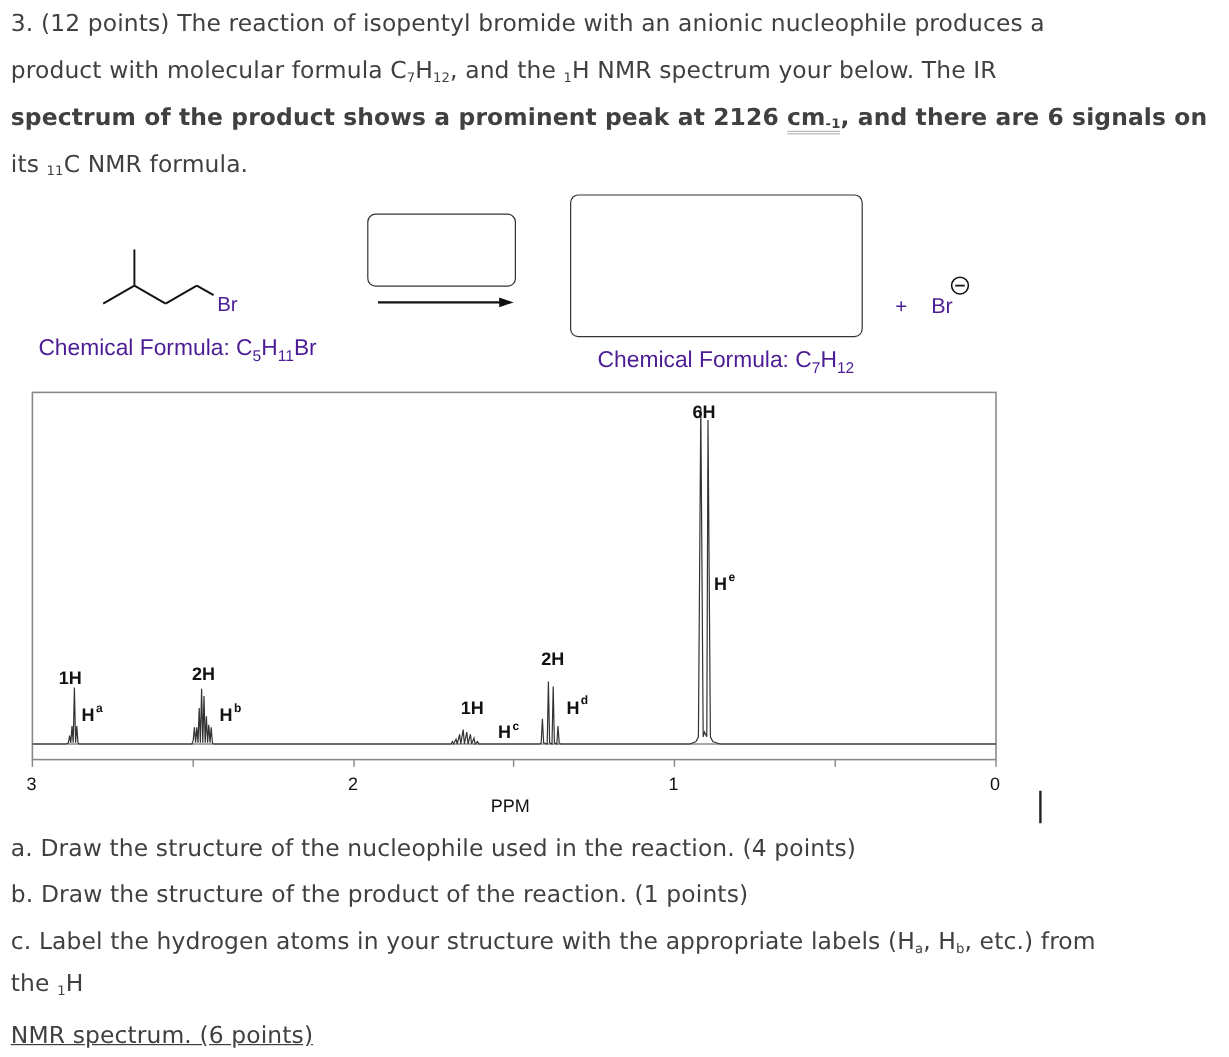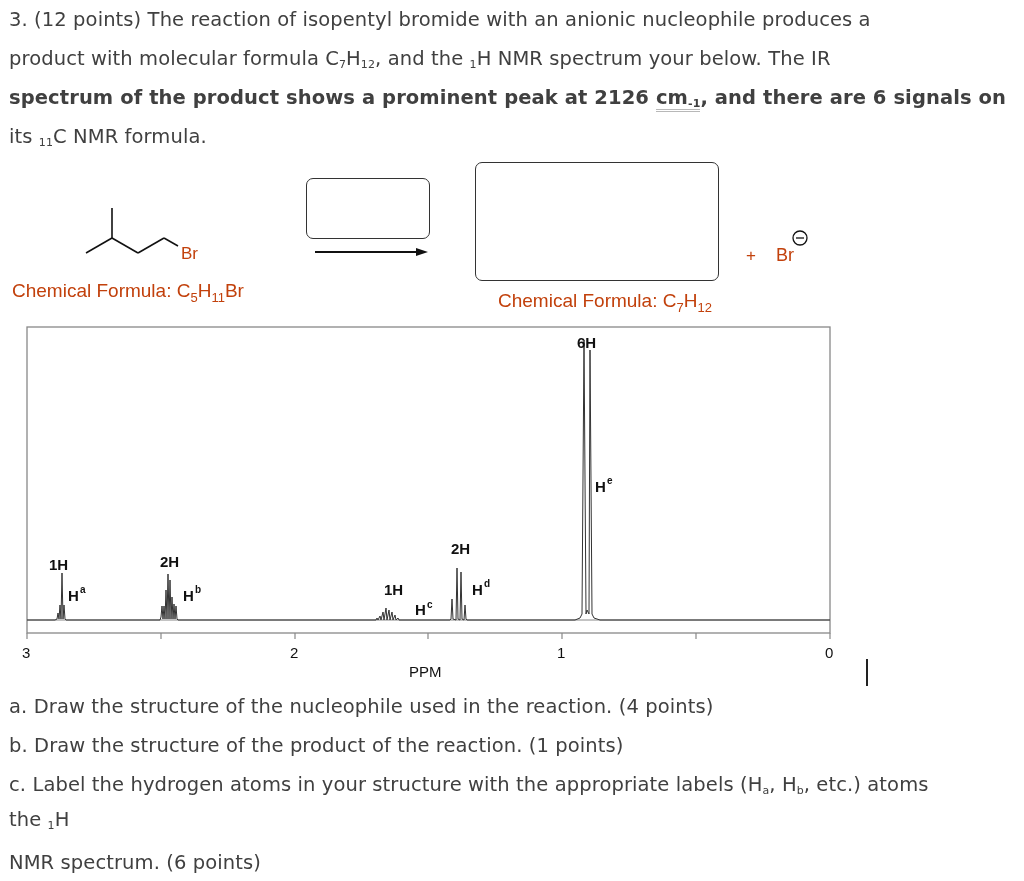--- a/index.html
+++ b/index.html
@@ -1,21 +1,21 @@
 <!DOCTYPE html>
 <html><head>
 <meta charset="utf-8">
 <style>
   html, body { margin: 0; padding: 0; background: #ffffff; }
   body { width: 1024px; height: 881px; position: relative; overflow: hidden; color: #1a1a1a; }
   .q-text { position: absolute; left: 9px; font-family: "DejaVu Sans", sans-serif; font-size: 19.5px; color: #404040; white-space: nowrap; letter-spacing: 0.1px; }
   .sub { font-size: 11px; vertical-align: -3px; }
   .pre { font-size: 11px; vertical-align: -3px; }
   .underline-dbl { border-bottom: 3px double #b8b8b8; }
-  .chem { position: absolute; font-family: "Liberation Sans", sans-serif; color: #c2410c; white-space: nowrap; }
+  .chem { position: absolute; font-family: "Liberation Sans", sans-serif; color: #4c1d95; white-space: nowrap; }
   .chem .sub { font-size: 13px; vertical-align: -5px; }
   .box { position: absolute; border: 1.5px solid #333; border-radius: 7px; background: #fff; }
   svg text { font-family: "Liberation Sans", sans-serif; }
 </style>
 </head>
 <body>
 
 <div class="q-text" style="top:8px;"><span>3. (12 points) The reaction of isopentyl bromide with an anionic nucleophile produces a</span></div>
 <div class="q-text" style="top:47px;"><span>product with molecular formula C</span><span class="sub">7</span><span>H</span><span class="sub">12</span><span>, and the </span><span class="pre">1</span><span>H NMR spectrum your below. The IR</span></div>
 <div class="q-text" style="top:86px;font-weight:bold;"><span>spectrum of the product shows a prominent peak at 2126 </span><span class="underline-dbl"><span>cm</span><span class="sub">-1</span></span><span>, and there are 6 signals on</span></div>
@@ -30,21 +30,21 @@
     <line x1="138" y1="93" x2="164" y2="78"></line>
     <line x1="164" y1="78" x2="178" y2="86"></line>
   </g>
 
   <g>
     <line x1="315" y1="92" x2="420" y2="92" stroke="#111" stroke-width="2"></line>
     <polygon points="428,92 416,88 416,96" fill="#111"></polygon>
   </g>
 </svg>
 <div class="chem" style="left:181px;top:244px;font-size:17px;">Br</div>
-<div class="chem" style="left:12px;top:280px;font-size:19px;"><span>Chemical Formula: C</span><span class="sub">5</span><span>H</span><span class="sub">11</span><span>Br</span></div>
+<div class="chem" style="left:32px;top:280px;font-size:19px;"><span>Chemical Formula: C</span><span class="sub">5</span><span>H</span><span class="sub">11</span><span>Br</span></div>
 
 <div class="box" style="left:306px;top:178px;width:122px;height:59px;"></div>
 <div class="box" style="left:475px;top:162px;width:242px;height:117px;"></div>
 <div class="chem" style="left:498px;top:290px;font-size:19px;"><span>Chemical Formula: C</span><span class="sub">7</span><span>H</span><span class="sub">12</span></div>
 
 <div class="chem" style="left:746px;top:246px;font-size:17px;">+</div>
 <div class="chem" style="left:776px;top:245px;font-size:18px;">Br</div>
 <svg style="position:absolute;left:791px;top:229px;" width="18" height="18">
   <circle cx="9" cy="9" r="7" fill="none" stroke="#111" stroke-width="1.3"></circle>
   <line x1="5" y1="9" x2="13" y2="9" stroke="#111" stroke-width="1.3"></line>
@@ -98,15 +98,15 @@
     <text x="577" y="28" font-size="15">6H</text>
     <text x="595" y="172" font-size="15">H</text>
     <text x="607" y="164" font-size="10">e</text>
   </g>
 </svg>
 
 <div style="position:absolute;left:866px;top:659px;width:2px;height:27px;background:#222;"></div>
 
 <div class="q-text" style="top:695px;"><span>a. Draw the structure of the nucleophile used in the reaction. (4 points)</span></div>
 <div class="q-text" style="top:734px;"><span>b. Draw the structure of the product of the reaction. (1 points)</span></div>
-<div class="q-text" style="top:773px;"><span>c. Label the hydrogen atoms in your structure with the appropriate labels (H</span><span class="sub">a</span><span>, H</span><span class="sub">b</span><span>, etc.) atoms</span></div>
+<div class="q-text" style="top:773px;"><span>c. Label the hydrogen atoms in your structure with the appropriate labels (H</span><span class="sub">a</span><span>, H</span><span class="sub">b</span><span>, etc.) from</span></div>
 <div class="q-text" style="top:808px;"><span>the </span><span class="pre">1</span><span>H</span></div>
-<div class="q-text" style="top:851px;"><span>NMR spectrum. (6 points)</span></div>
+<div class="q-text" style="top:851px;text-decoration:underline;"><span>NMR spectrum. (6 points)</span></div>
 
 </body></html>

